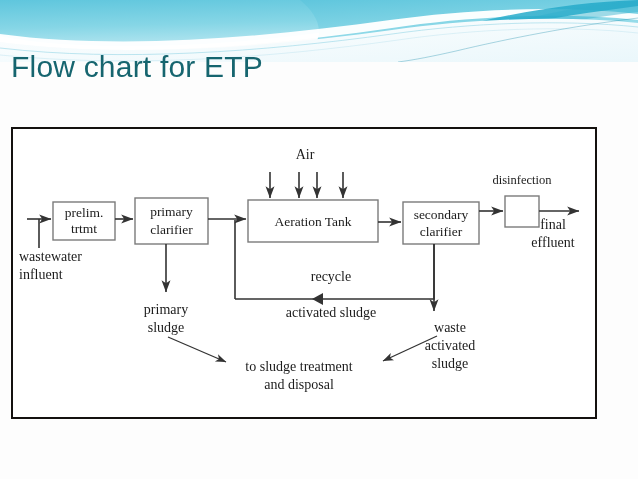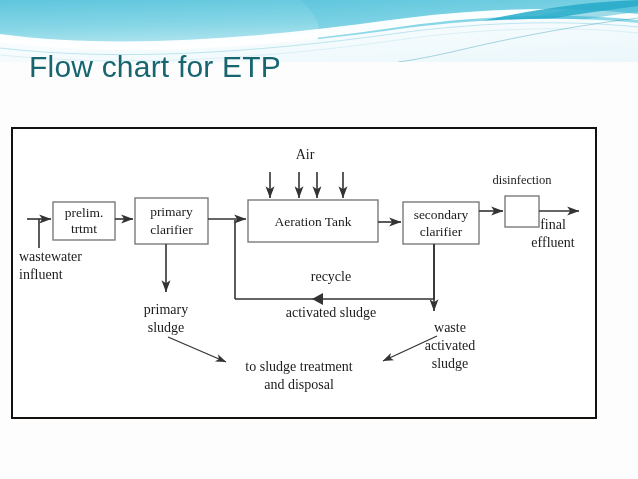--- a/index.html
+++ b/index.html
@@ -28,21 +28,21 @@
     left: 0; top: 0;
     width: 638px;
     height: 62px;
     overflow: hidden;
   }
   #banner svg { display: block; }
 
   
   #slide-title {
     position: absolute;
-    left: 29px;
+    left: 11px;
     top: 50px;
     font-family: "Liberation Sans", sans-serif;
     font-size: 30px;
     font-weight: 400;
     letter-spacing: 0.2px;
     color: #16656f;
     white-space: nowrap;
   }
 
   

